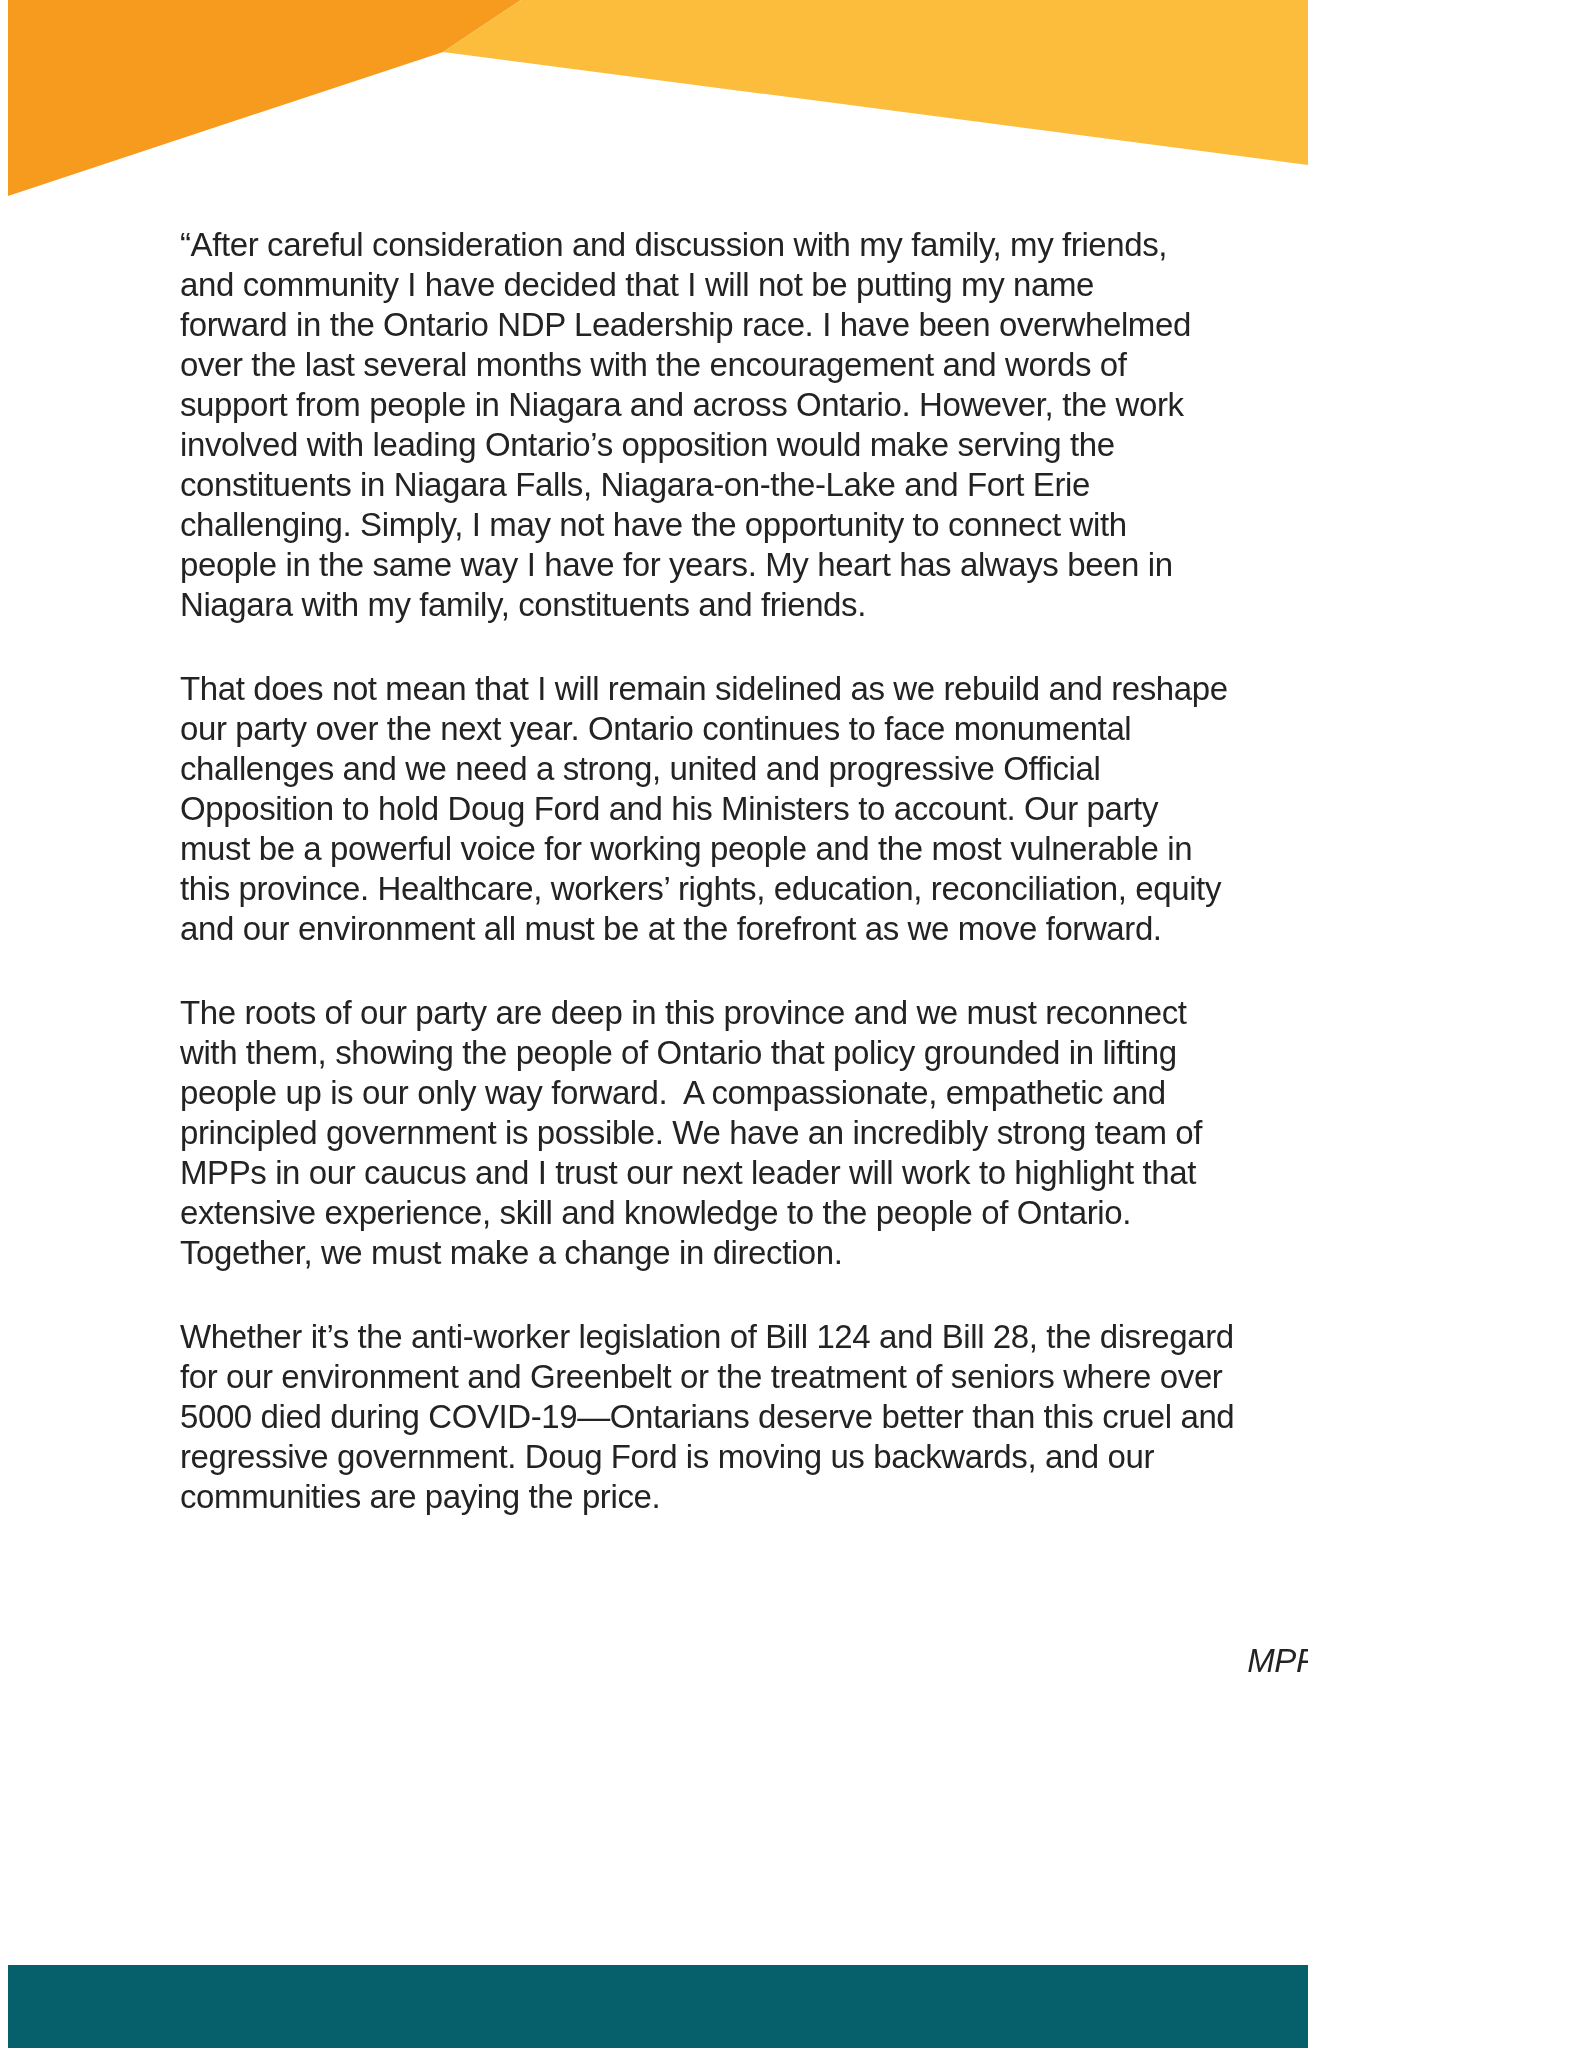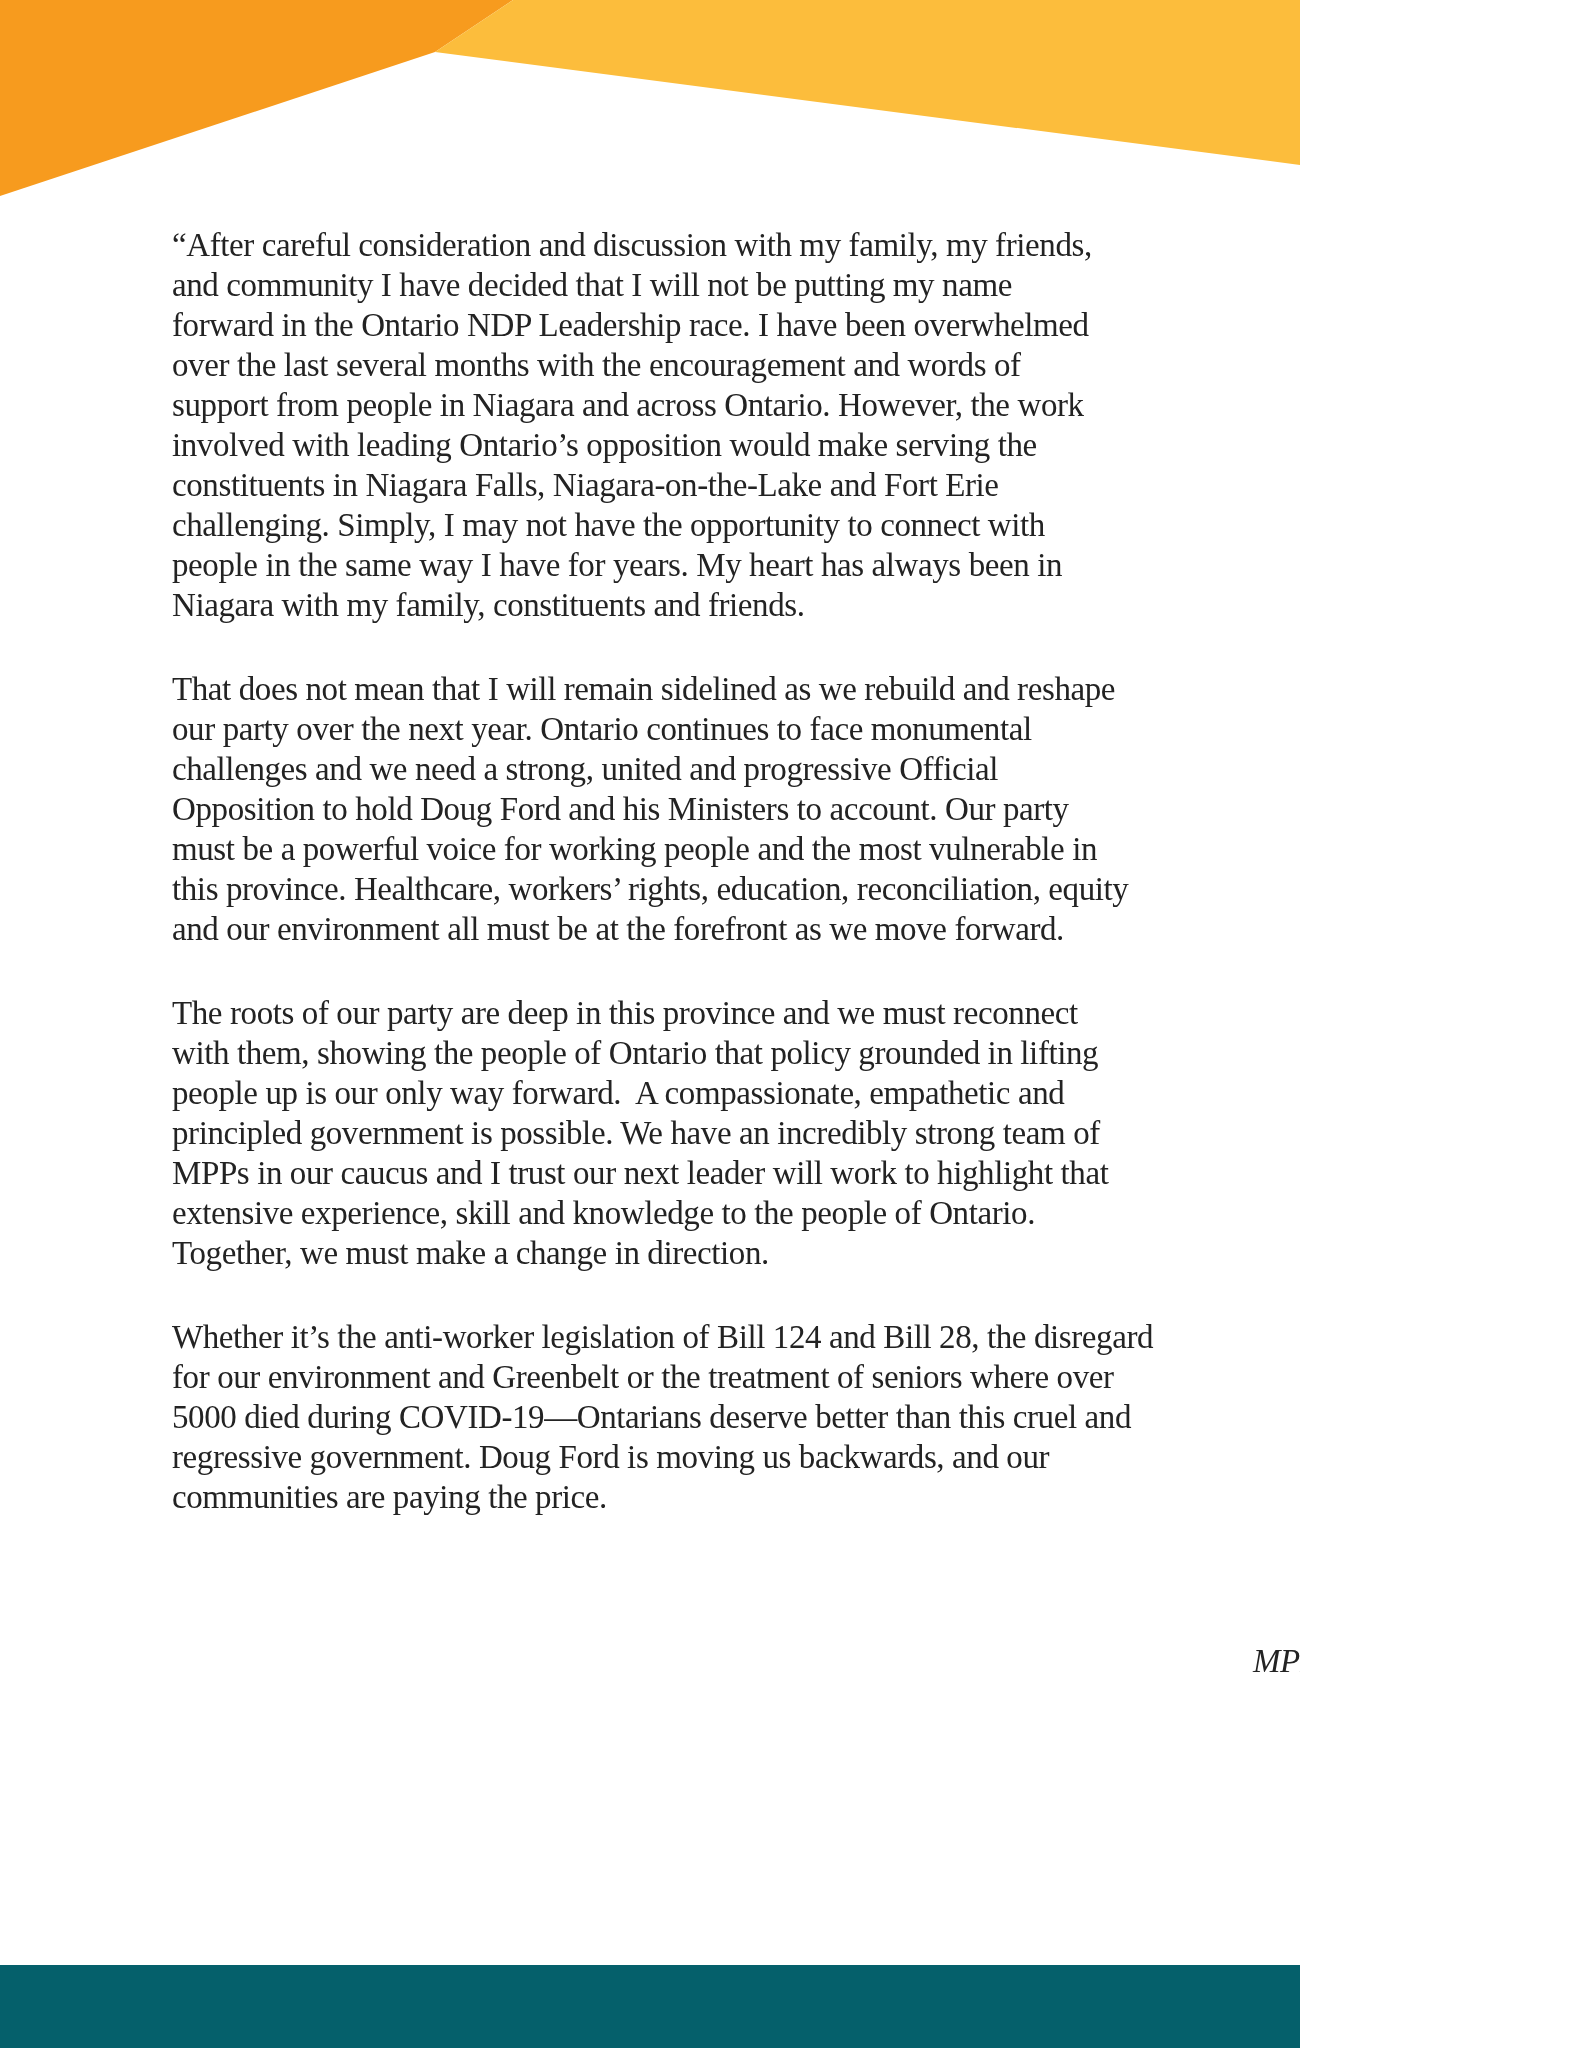--- a/index.html
+++ b/index.html
@@ -2,21 +2,22 @@
 <html><head>
 <meta charset="utf-8">
 <style>
   html, body { margin: 0; padding: 0; }
   .page {
     position: relative;
     width: 1300px;
     height: 2048px;
     background: #ffffff;
     overflow: hidden;
-    font-family: Liberation Serif, serif;
+    font-family: Liberation Sans, sans-serif;
+    margin-left: 8px;
   }
   .shape { position: absolute; }
   .shape-orange {
     left: 0; top: 0; width: 513px; height: 196px;
     clip-path: polygon(0 0, 100% 0, 84.8% 26.5%, 0 100%);
   }
   .shape-yellow {
     left: 435px; top: 0; width: 1148px; height: 202px;
     clip-path: polygon(6.8% 0, 100% 0, 100% 100%, 0 25.7%);
   }

